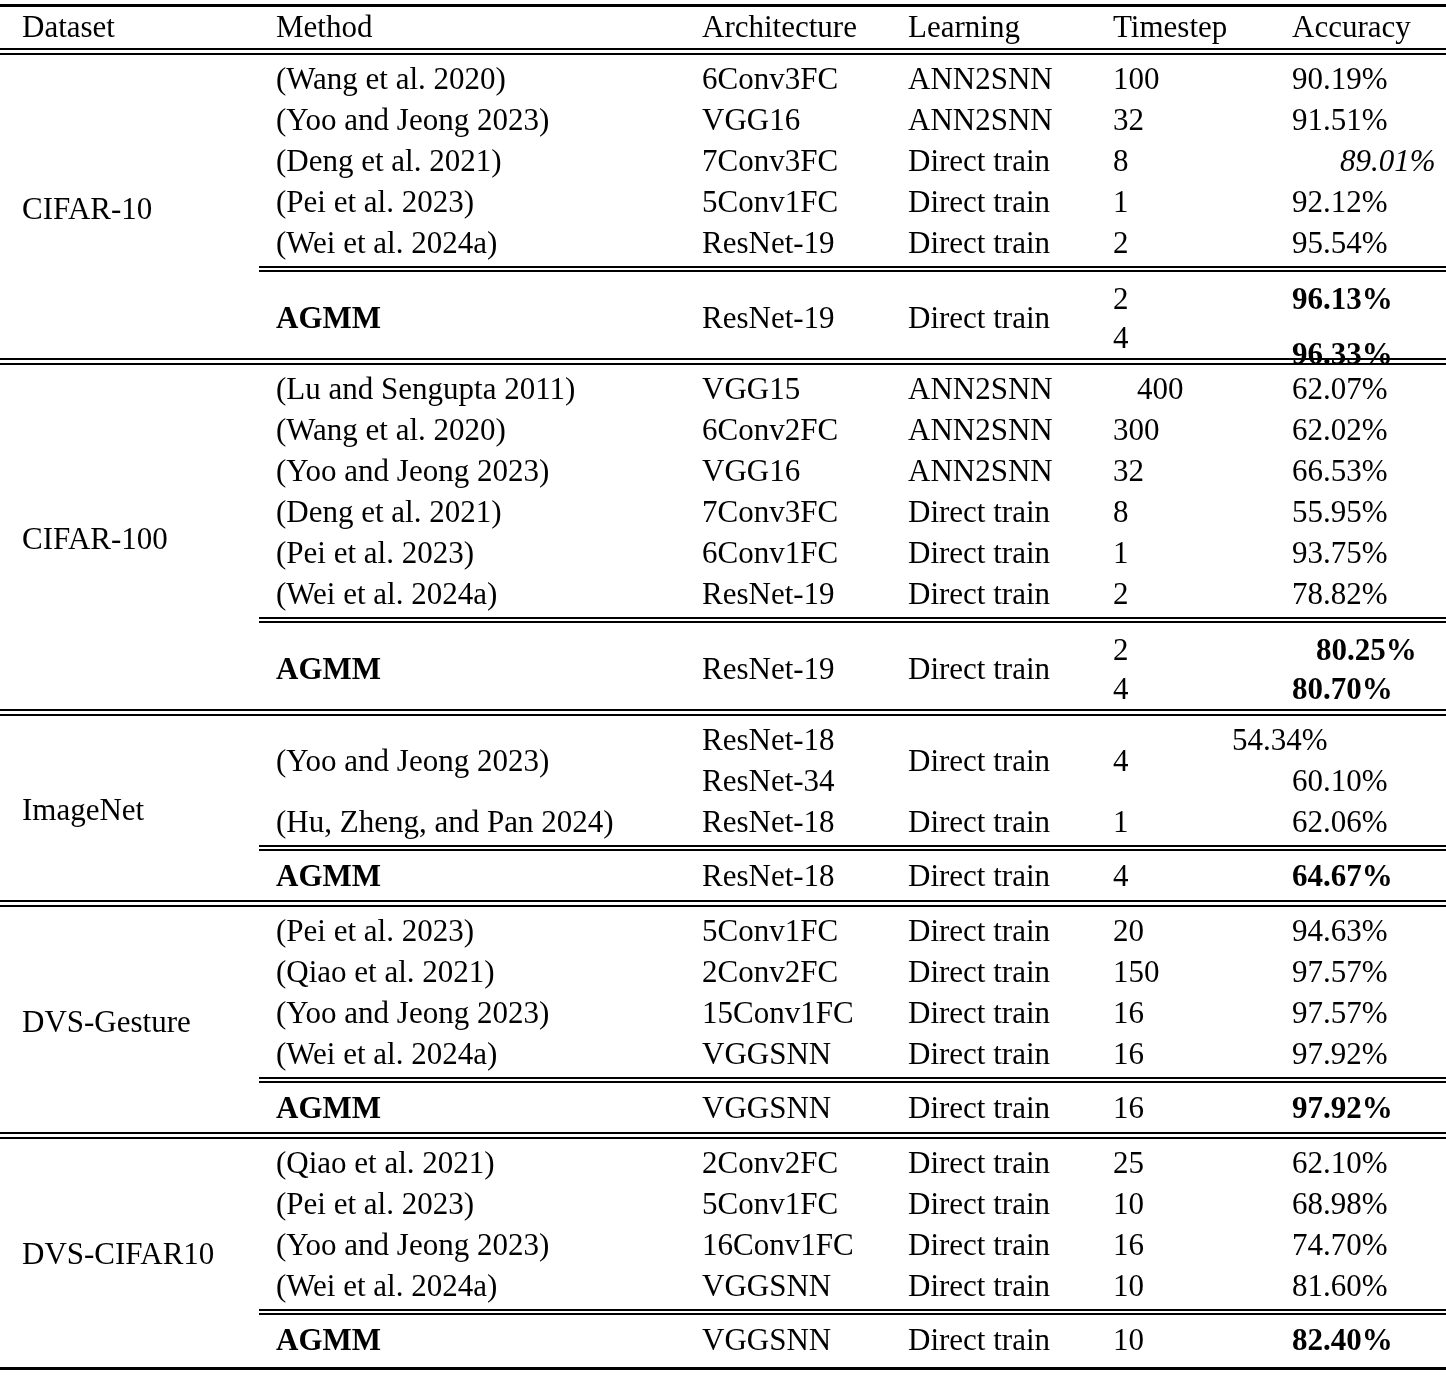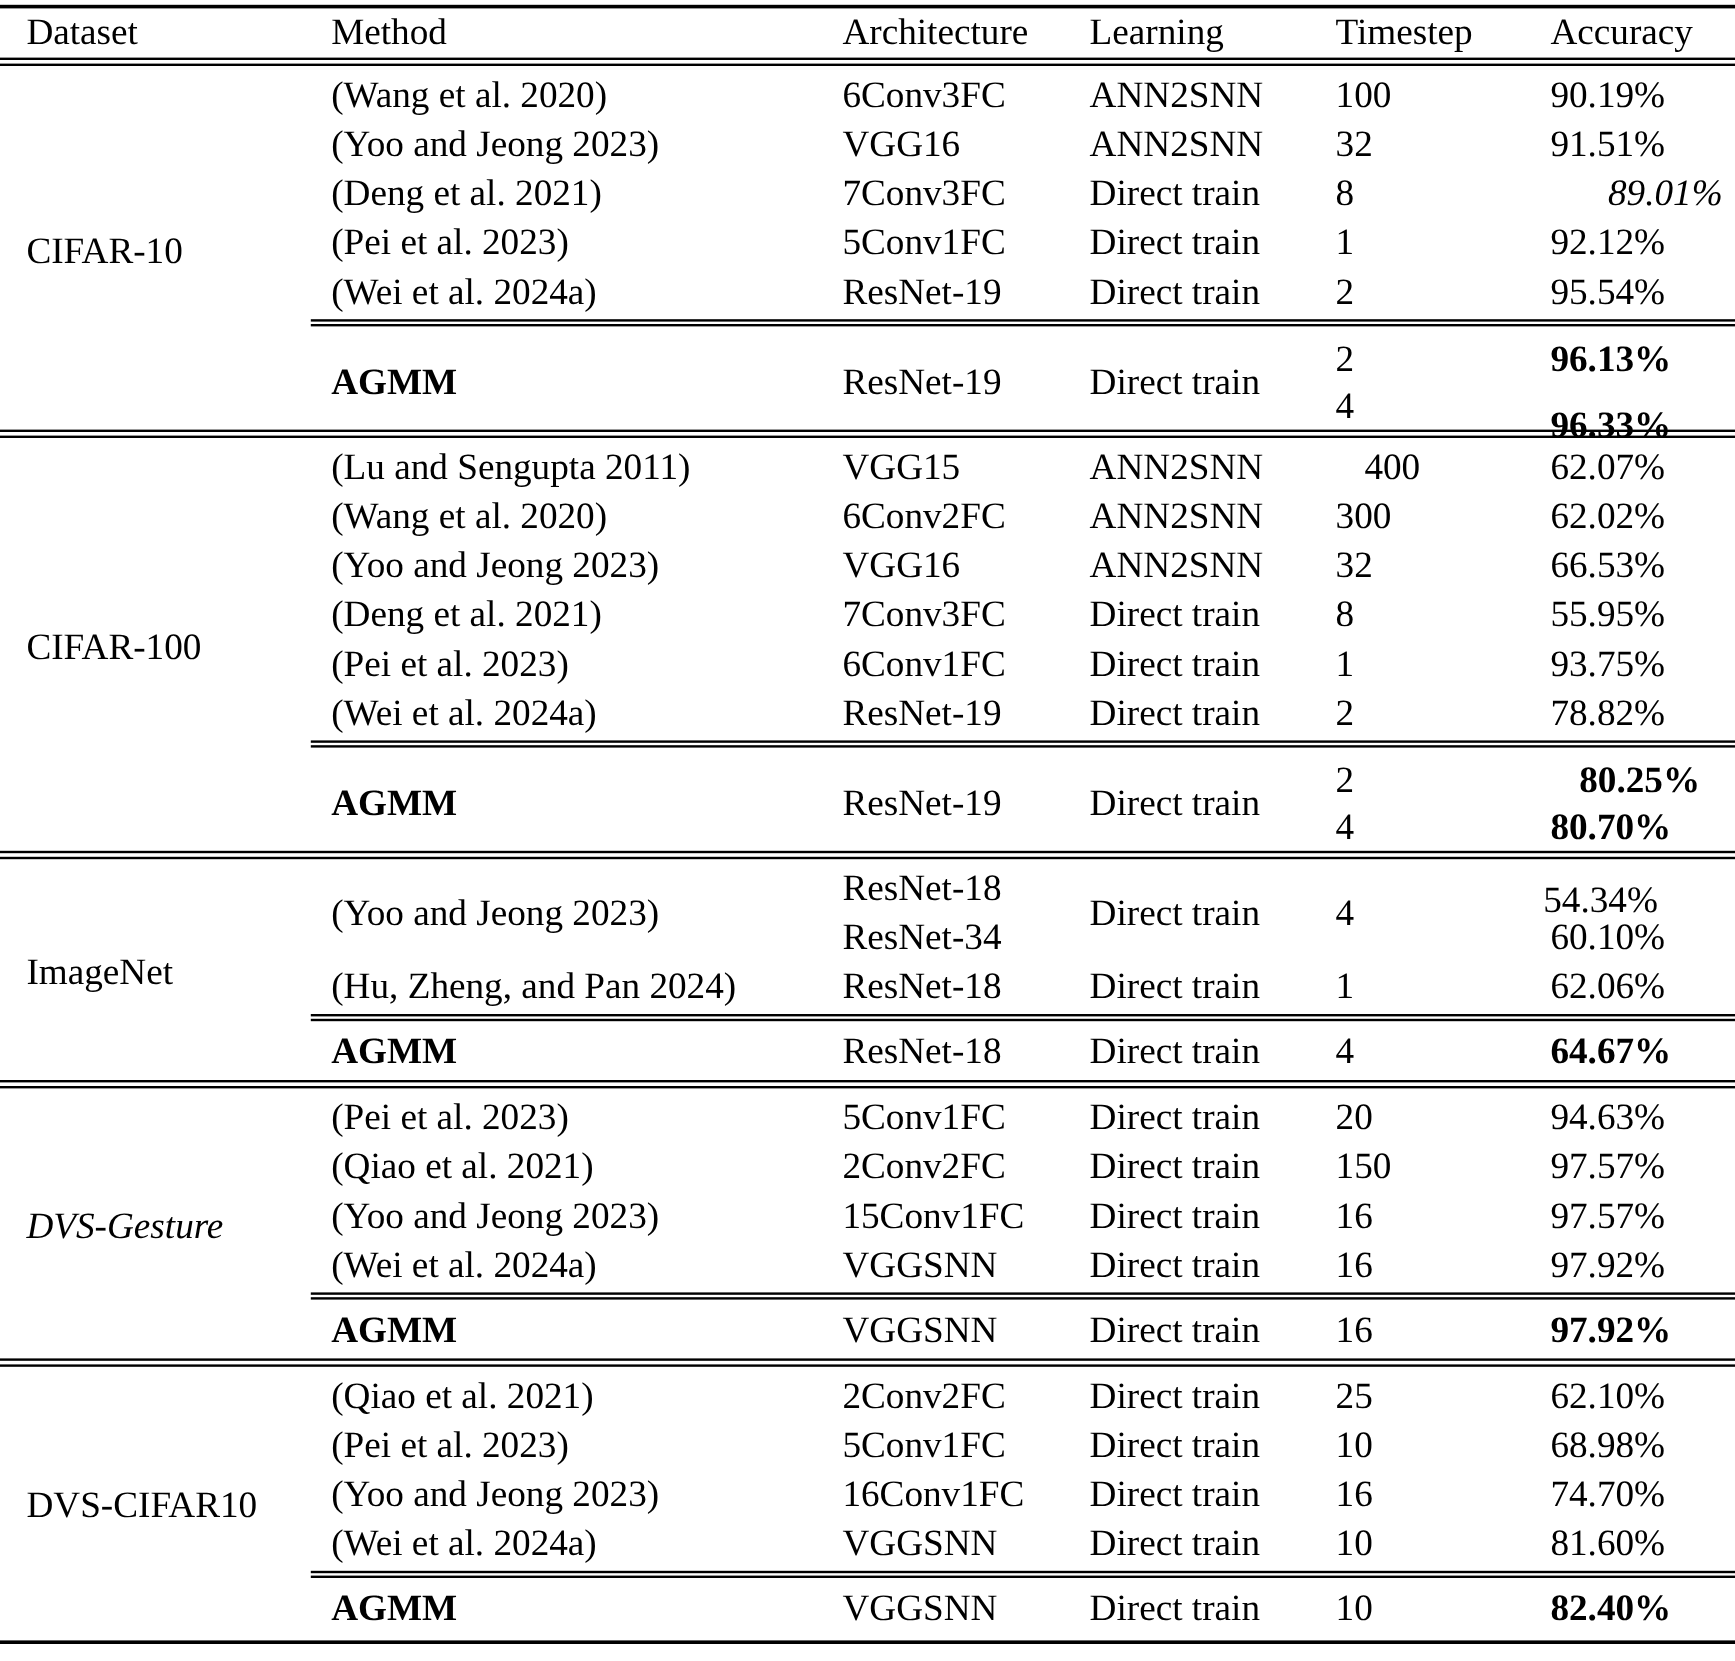--- a/index.html
+++ b/index.html
@@ -134,21 +134,21 @@
       <div class="cellbox bold" style="left: 1292px; top: 631px; height: 37px; line-height: 37px; margin-left: 24px;">80.25%</div>
       <div class="cellbox" style="left: 1113px; top: 670px; height: 37px; line-height: 37px;">4</div>
       <div class="cellbox bold" style="left: 1292px; top: 670px; height: 37px; line-height: 37px;">80.70%</div>
       <div class="cellbox" style="left: 22px; top: 518px; height: 41px; line-height: 41px;">CIFAR-100</div>
       <div class="rule thin" style="top: 709px;"></div>
       <div class="rule thin" style="top: 714px;"></div>
       <div class="cellbox" style="left: 276px; top: 740px; height: 41px; line-height: 41px;">(Yoo and Jeong 2023)</div>
       <div class="cellbox" style="left: 702px; top: 719px; height: 41px; line-height: 41px;">ResNet-18</div>
       <div class="cellbox" style="left: 908px; top: 740px; height: 41px; line-height: 41px;">Direct train</div>
       <div class="cellbox" style="left: 1113px; top: 740px; height: 41px; line-height: 41px;">4</div>
-      <div class="cellbox" style="left: 1286px; top: 719px; height: 41px; line-height: 41px; margin-top: 10px;">54.34%</div>
+      <div class="cellbox" style="left: 1232px; top: 719px; height: 41px; line-height: 41px;">54.34%</div>
       <div class="cellbox" style="left: 702px; top: 760px; height: 41px; line-height: 41px;">ResNet-34</div>
       <div class="cellbox" style="left: 1292px; top: 760px; height: 41px; line-height: 41px;">60.10%</div>
       <div class="cellbox" style="left: 276px; top: 801px; height: 41px; line-height: 41px; text-align: center;">(Hu, Zheng, and Pan 2024)</div>
       <div class="cellbox" style="left: 702px; top: 801px; height: 41px; line-height: 41px;">ResNet-18</div>
       <div class="cellbox" style="left: 908px; top: 801px; height: 41px; line-height: 41px;">Direct train</div>
       <div class="cellbox" style="left: 1113px; top: 801px; height: 41px; line-height: 41px;">1</div>
       <div class="cellbox" style="left: 1292px; top: 801px; height: 41px; line-height: 41px;">62.06%</div>
       <div class="rule thin partial" style="top: 845px;"></div>
       <div class="rule thin partial" style="top: 849px;"></div>
       <div class="cellbox bold" style="left: 276px; top: 855px; height: 41px; line-height: 41px;">AGMM</div>
@@ -179,21 +179,21 @@
       <div class="cellbox" style="left: 908px; top: 1033px; height: 41px; line-height: 41px;">Direct train</div>
       <div class="cellbox" style="left: 1113px; top: 1033px; height: 41px; line-height: 41px;">16</div>
       <div class="cellbox" style="left: 1292px; top: 1033px; height: 41px; line-height: 41px;">97.92%</div>
       <div class="rule thin partial" style="top: 1077px;"></div>
       <div class="rule thin partial" style="top: 1081px;"></div>
       <div class="cellbox bold" style="left: 276px; top: 1087px; height: 41px; line-height: 41px;">AGMM</div>
       <div class="cellbox" style="left: 702px; top: 1087px; height: 41px; line-height: 41px;">VGGSNN</div>
       <div class="cellbox" style="left: 908px; top: 1087px; height: 41px; line-height: 41px;">Direct train</div>
       <div class="cellbox" style="left: 1113px; top: 1087px; height: 41px; line-height: 41px;">16</div>
       <div class="cellbox bold" style="left: 1292px; top: 1087px; height: 41px; line-height: 41px;">97.92%</div>
-      <div class="cellbox" style="left: 22px; top: 1001px; height: 41px; line-height: 41px; font-style: italic;">DVS-Gesture</div>
+      <div class="cellbox" style="left: 22px; top: 1001px; height: 41px; line-height: 41px;">DVS-Gesture</div>
       <div class="rule thin" style="top: 1132px;"></div>
       <div class="rule thin" style="top: 1137px;"></div>
       <div class="cellbox" style="left: 276px; top: 1142px; height: 41px; line-height: 41px;">(Qiao et al. 2021)</div>
       <div class="cellbox" style="left: 702px; top: 1142px; height: 41px; line-height: 41px;">2Conv2FC</div>
       <div class="cellbox" style="left: 908px; top: 1142px; height: 41px; line-height: 41px;">Direct train</div>
       <div class="cellbox" style="left: 1113px; top: 1142px; height: 41px; line-height: 41px;">25</div>
       <div class="cellbox" style="left: 1292px; top: 1142px; height: 41px; line-height: 41px;">62.10%</div>
       <div class="cellbox" style="left: 276px; top: 1183px; height: 41px; line-height: 41px;">(Pei et al. 2023)</div>
       <div class="cellbox" style="left: 702px; top: 1183px; height: 41px; line-height: 41px;">5Conv1FC</div>
       <div class="cellbox" style="left: 908px; top: 1183px; height: 41px; line-height: 41px;">Direct train</div>

